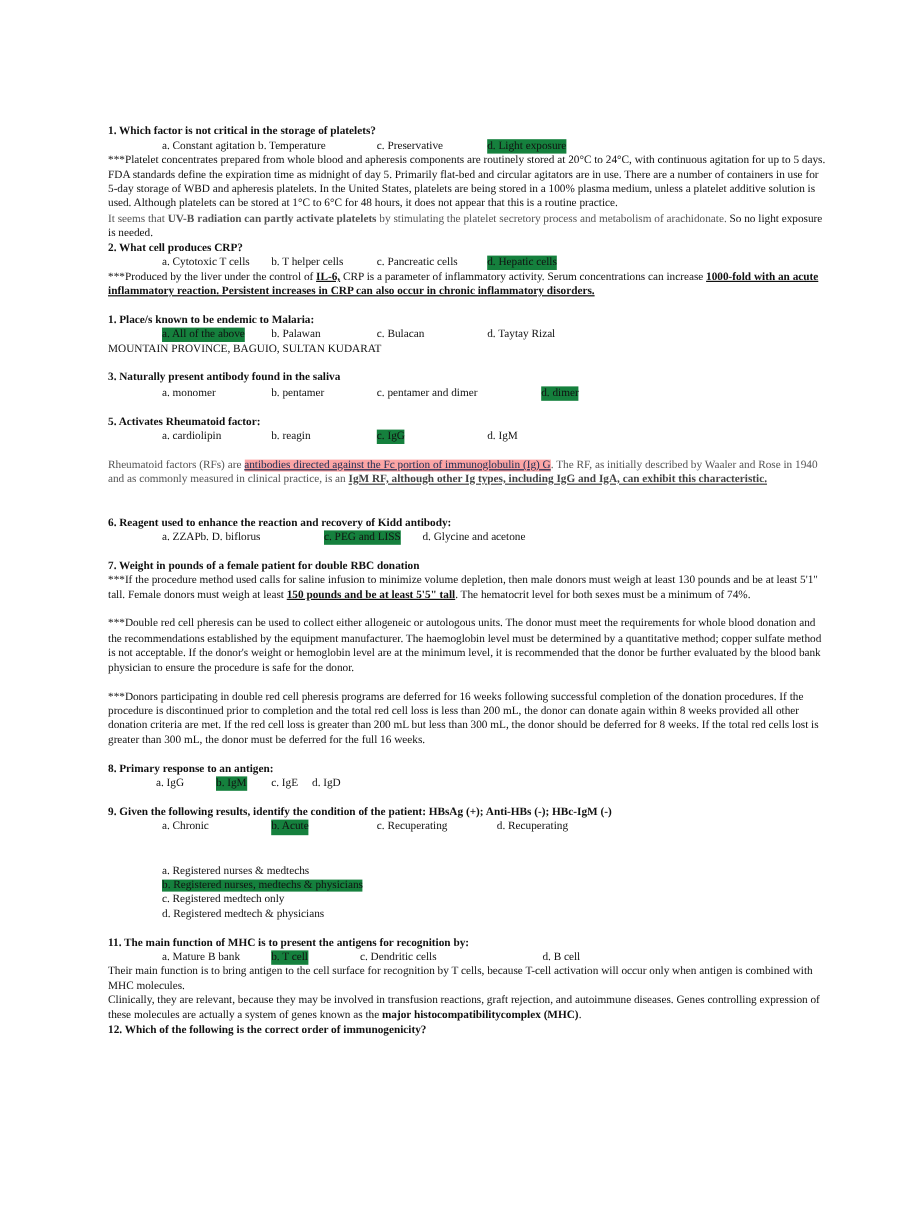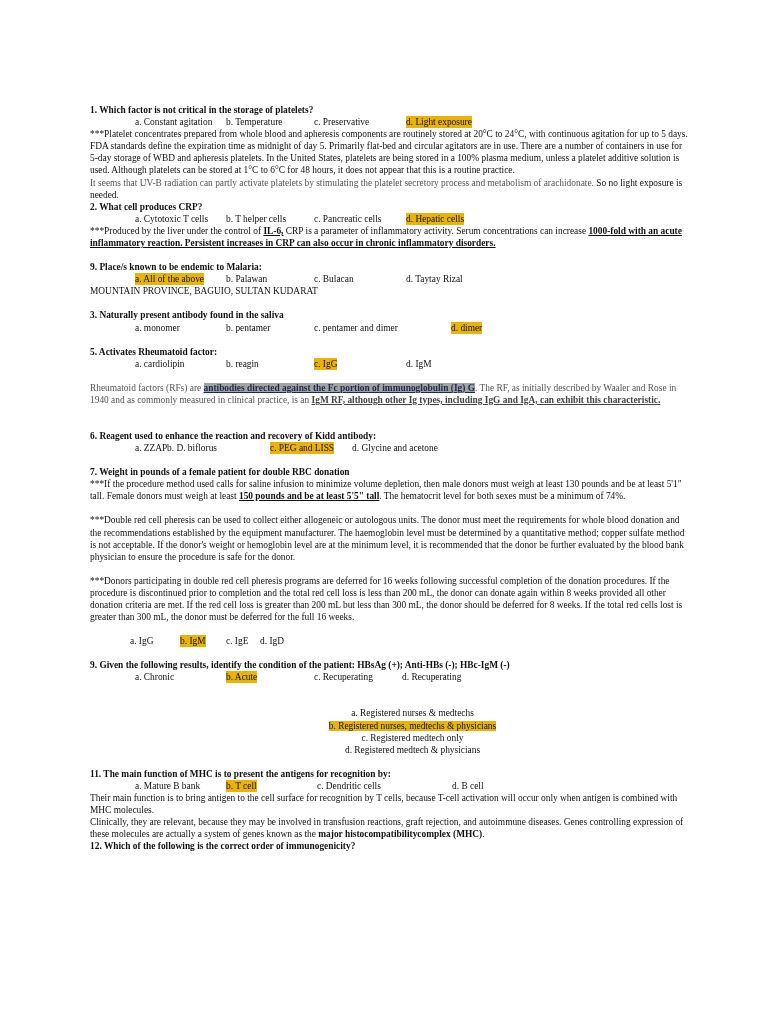--- a/index.html
+++ b/index.html
@@ -2,55 +2,55 @@
 <html><head>
 <meta charset="utf-8">
 <style>
   html, body { margin: 0; padding: 0; background: #ffffff; }
   body { width: 768px; height: 1024px; position: relative; overflow: hidden;
          font-family: "Liberation Serif", "DejaVu Serif", serif; color: #111; }
   .page { position: absolute; left: 90px; top: 104px; width: 600px; font-size: 9.4px; line-height: 12.1px; }
   .q { font-weight: bold; }
   .opts { position: relative; height: 12.1px; white-space: nowrap; }
   .opts span { position: absolute; top: 0; }
-  .hl { background: #eab308; }
+  .hl { background: #15803d; }
   .p { margin: 0; }
   .gray { color: #555; }
-  .grayb { color: #555; font-weight: normal; }
+  .grayb { color: #555; font-weight: bold; }
   .bu { font-weight: bold; text-decoration: underline; }
-  .blue { background: #a3a3a3; font-weight: bold; text-decoration: underline; color: #1a2a50; }
+  .blue { background: #fca5a5; font-weight: normal; text-decoration: underline; color: #1a2a50; }
   .gap { height: 12px; }
-  .list-opt { padding-left: 45px; text-align: center; }
+  .list-opt { padding-left: 45px; }
 </style>
 </head>
 <body>
 
 <div class="page">
 
   <div class="q">1. Which factor is not critical in the storage of platelets?</div>
   <div class="opts">
     <span style="left:45px">a. Constant agitation</span>
-    <span style="left:136px">b. Temperature</span>
+    <span style="left:125px">b. Temperature</span>
     <span style="left:224px">c. Preservative</span>
     <span style="left:316px" class="hl">d. Light exposure</span>
   </div>
   <p class="p">***Platelet concentrates prepared from whole blood and apheresis components are routinely stored at 20°C to 24°C, with continuous agitation for up to 5 days. FDA standards define the expiration time as midnight of day 5. Primarily flat-bed and circular agitators are in use. There are a number of containers in use for 5-day storage of WBD and apheresis platelets. In the United States, platelets are being stored in a 100% plasma medium, unless a platelet additive solution is used. Although platelets can be stored at 1°C to 6°C for 48 hours, it does not appear that this is a routine practice.</p>
   <p class="p"><span class="gray">It seems that </span><span class="grayb">UV-B radiation can partly activate platelets</span><span class="gray"> by stimulating the platelet secretory process and metabolism of arachidonate. </span><span>So no light exposure is needed.</span></p>
 
   <div class="q">2. What cell produces CRP?</div>
   <div class="opts">
     <span style="left:45px">a. Cytotoxic T cells</span>
     <span style="left:136px">b. T helper cells</span>
     <span style="left:224px">c. Pancreatic cells</span>
     <span style="left:316px" class="hl">d. Hepatic cells</span>
   </div>
   <p class="p"><span>***Produced by the liver under the control of </span><span class="bu">IL-6,</span><span> CRP is a parameter of inflammatory activity. Serum concentrations can increase </span><span class="bu">1000-fold with an acute inflammatory reaction. Persistent increases in CRP can also occur in chronic inflammatory disorders.</span></p>
   <div class="gap"></div>
 
-  <div class="q">9. Place/s known to be endemic to Malaria:</div>
+  <div class="q">1. Place/s known to be endemic to Malaria:</div>
   <div class="opts">
     <span style="left:45px" class="hl">a. All of the above</span>
     <span style="left:136px">b. Palawan</span>
     <span style="left:224px">c. Bulacan</span>
     <span style="left:316px">d. Taytay Rizal</span>
   </div>
   <p class="p">MOUNTAIN PROVINCE, BAGUIO, SULTAN KUDARAT</p>
   <div class="gap"></div>
 
   <div class="q">3. Naturally present antibody found in the saliva</div>
@@ -84,48 +84,49 @@
   <div class="gap"></div>
 
   <div class="q">7. Weight in pounds of a female patient for double RBC donation</div>
   <p class="p"><span>***If the procedure method used calls for saline infusion to minimize volume depletion, then male donors must weigh at least 130 pounds and be at least 5'1" tall. Female donors must weigh at least </span><span class="bu">150 pounds and be at least 5'5" tall</span><span>. The hematocrit level for both sexes must be a minimum of 74%.</span></p>
   <div class="gap"></div>
   <p class="p">***Double red cell pheresis can be used to collect either allogeneic or autologous units. The donor must meet the requirements for whole blood donation and the recommendations established by the equipment manufacturer. The haemoglobin level must be determined by a quantitative method; copper sulfate method is not acceptable. If the donor's weight or hemoglobin level are at the minimum level, it is recommended that the donor be further evaluated by the blood bank physician to ensure the procedure is safe for the donor.</p>
   <div class="gap"></div>
   <p class="p">***Donors participating in double red cell pheresis programs are deferred for 16 weeks following successful completion of the donation procedures. If the procedure is discontinued prior to completion and the total red cell loss is less than 200 mL, the donor can donate again within 8 weeks provided all other donation criteria are met. If the red cell loss is greater than 200 mL but less than 300 mL, the donor should be deferred for 8 weeks. If the total red cells lost is greater than 300 mL, the donor must be deferred for the full 16 weeks.</p>
   <div class="gap"></div>
 
+  <div class="q">8. Primary response to an antigen:</div>
   <div class="opts">
     <span style="left:40px">a. IgG</span>
     <span style="left:90px" class="hl">b. IgM</span>
     <span style="left:136px">c. IgE</span>
     <span style="left:170px">d. IgD</span>
   </div>
   <div class="gap"></div>
 
   <div class="q">9. Given the following results, identify the condition of the patient: HBsAg (+); Anti-HBs (-); HBc-IgM (-)</div>
   <div class="opts">
     <span style="left:45px">a. Chronic</span>
     <span style="left:136px" class="hl">b. Acute</span>
     <span style="left:224px">c. Recuperating</span>
-    <span style="left:312px">d. Recuperating</span>
+    <span style="left:324px">d. Recuperating</span>
   </div>
   <div class="gap"></div>
   <div class="gap"></div>
 
   <div class="list-opt">a. Registered nurses &amp; medtechs</div>
   <div class="list-opt"><span class="hl">b. Registered nurses, medtechs &amp; physicians</span></div>
   <div class="list-opt">c. Registered medtech only</div>
   <div class="list-opt">d. Registered medtech &amp; physicians</div>
   <div class="gap"></div>
 
   <div class="q">11. The main function of MHC is to present the antigens for recognition by:</div>
   <div class="opts">
     <span style="left:45px">a. Mature B bank</span>
     <span style="left:136px" class="hl">b. T cell</span>
-    <span style="left:227px">c. Dendritic cells</span>
+    <span style="left:210px">c. Dendritic cells</span>
     <span style="left:362px">d. B cell</span>
   </div>
   <p class="p">Their main function is to bring antigen to the cell surface for recognition by T cells, because T-cell activation will occur only when antigen is combined with MHC molecules.</p>
   <p class="p"><span>Clinically, they are relevant, because they may be involved in transfusion reactions, graft rejection, and autoimmune diseases. Genes controlling expression of these molecules are actually a system of genes known as the </span><b>major histocompatibilitycomplex (MHC)</b><span>.</span></p>
 
   <div class="q">12. Which of the following is the correct order of immunogenicity?</div>
 </div>
 
 </body></html>

